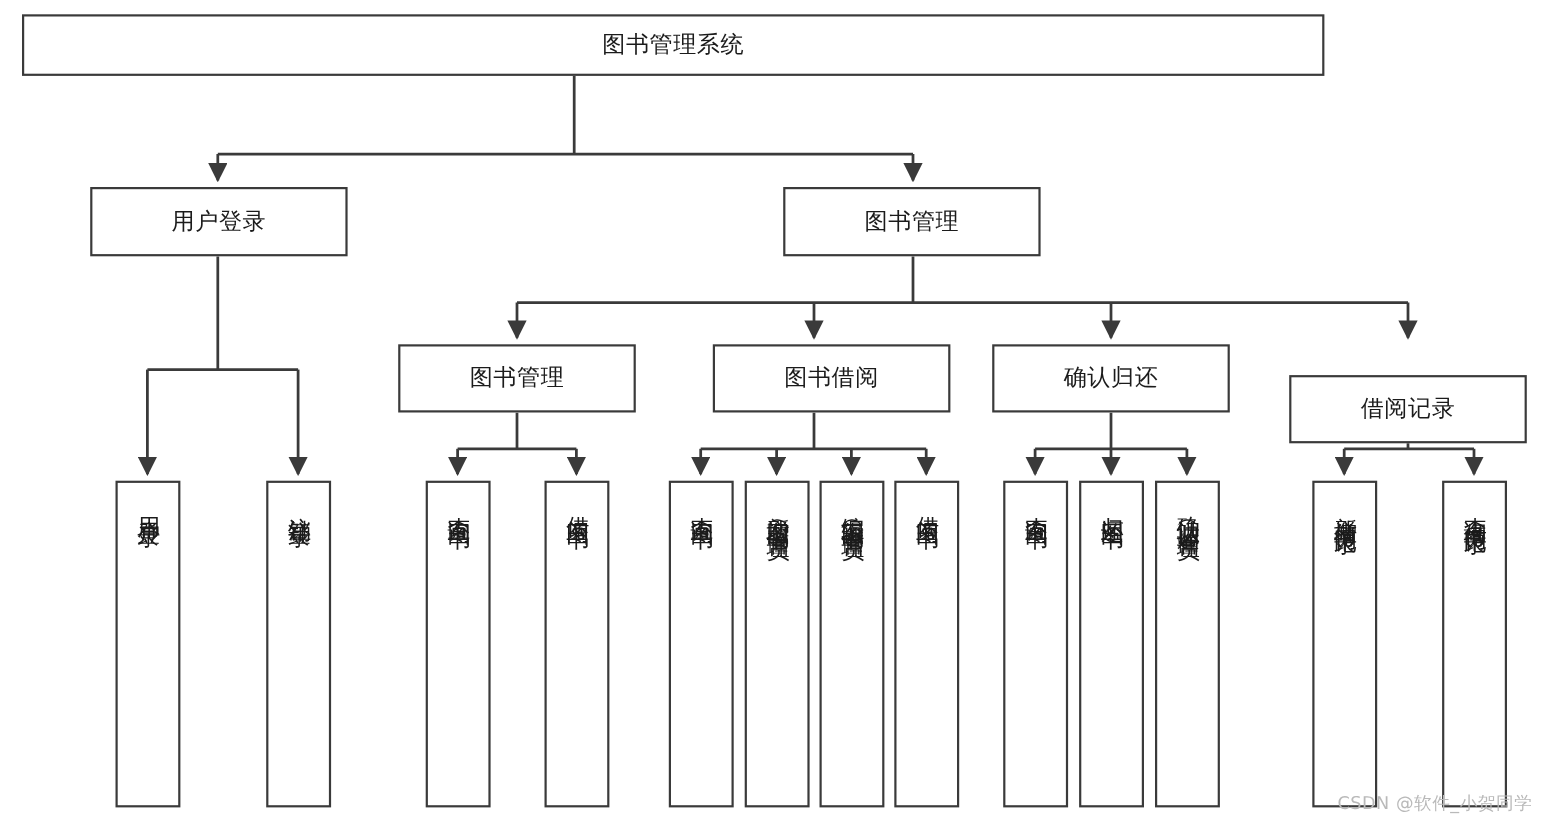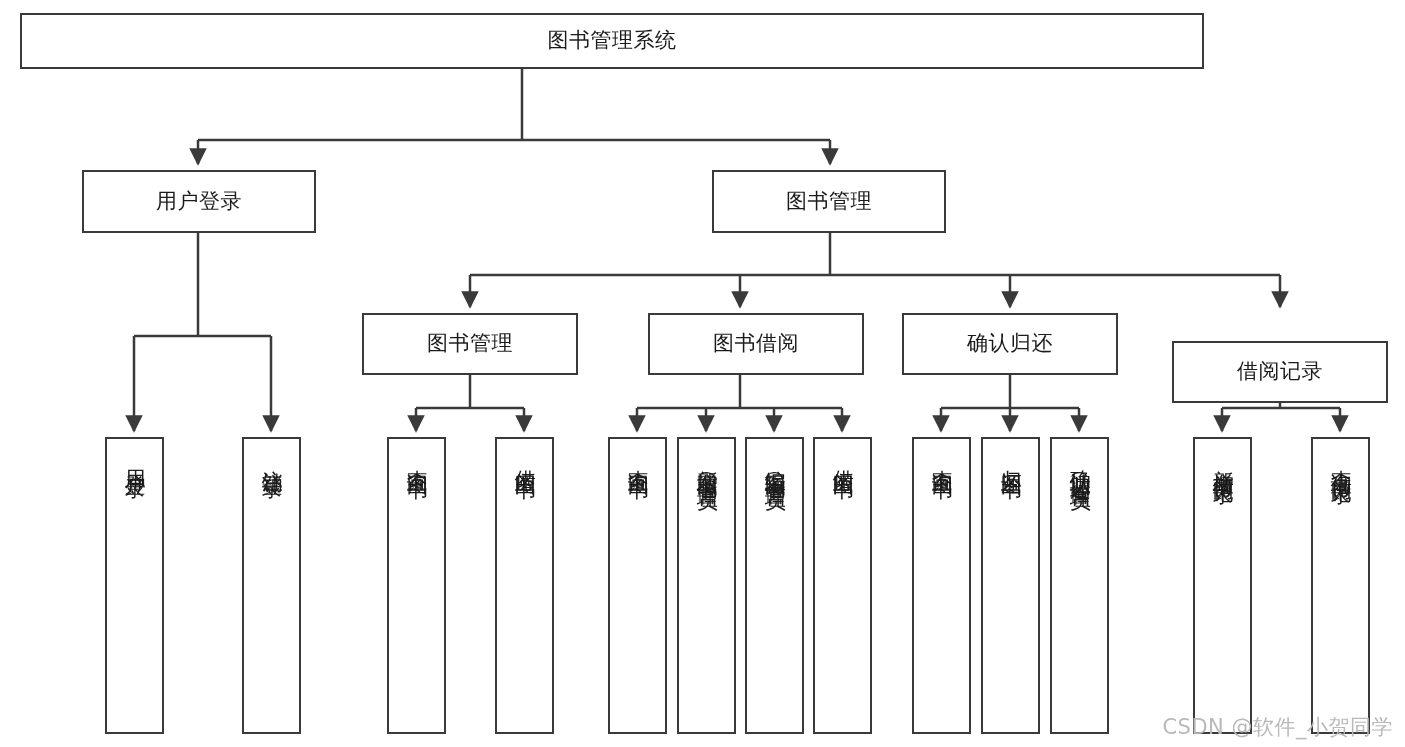--- a/index.html
+++ b/index.html
@@ -50,21 +50,21 @@
     text-orientation: upright;
     letter-spacing: 3px;
     font-size: 21px;
     white-space: nowrap;
     text-align: left;
   }
   .watermark {
     position: absolute;
     right: 12px;
     bottom: 6px;
-    font-size: 21px;
+    font-size: 16px;
     color: #b9b9b9;
     letter-spacing: 0.5px;
     z-index: 3;
     white-space: nowrap;
     margin-top: 30px;
   }
 </style>
 </head>
 <body>
 

